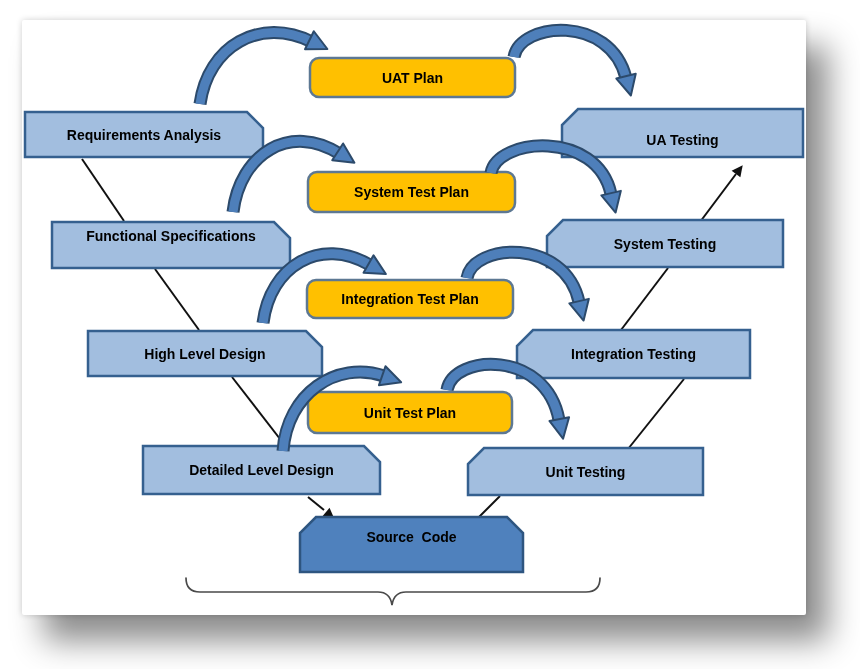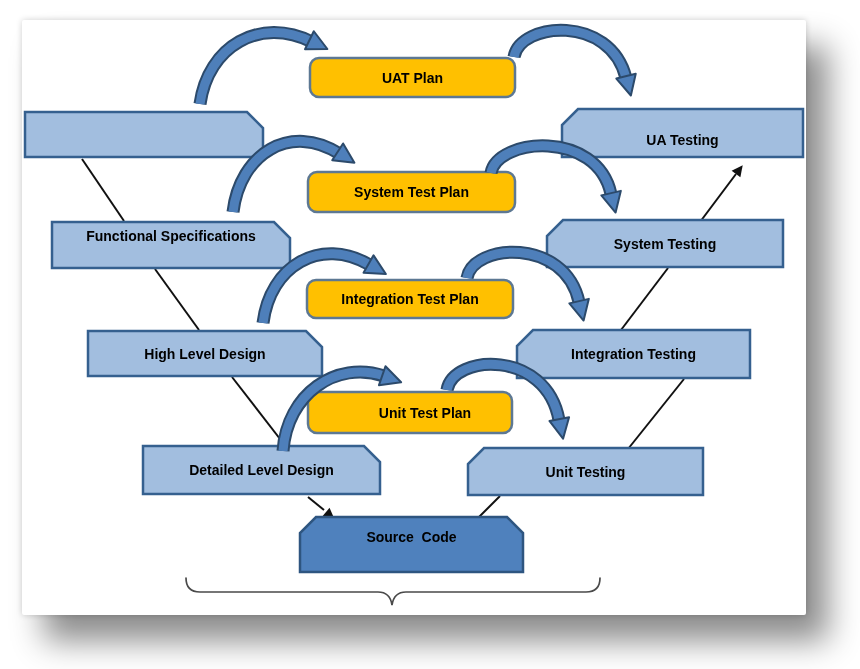--- a/index.html
+++ b/index.html
@@ -127,28 +127,29 @@
       <path class="arc-o" d="M447,390 C453,354 546,349 559,420"></path>
       <path class="arc-i" d="M447,390 C453,354 546,349 559,420"></path>
       <g transform="translate(560,423) rotate(79)">
           <polygon class="ahead" points="-4,-10 16,0 -4,10"></polygon>
         </g>
     </g>
 
     <path class="brace" d="M186,578 Q186,592 200,592 L378,592 Q390,592 392,605 Q394,592 406,592 L586,592 Q600,592 600,578"></path>
   </svg>
 
+  <div class="lbl" style="left:25px;  top:112px; width:238px; height:45px;">Requirements Analysis</div>
   <div class="lbl" style="left:52px;  top:222px; width:238px; height:28px;">Functional Specifications</div>
   <div class="lbl" style="left:88px;  top:331px; width:234px; height:45px;">High Level Design</div>
   <div class="lbl" style="left:143px; top:446px; width:237px; height:48px;">Detailed Level Design</div>
 
   <div class="lbl" style="left:310px; top:58px;  width:205px; height:39px;">UAT Plan</div>
   <div class="lbl" style="left:308px; top:172px; width:207px; height:40px;">System Test Plan</div>
   <div class="lbl" style="left:307px; top:280px; width:206px; height:38px;">Integration Test Plan</div>
-  <div class="lbl" style="left:308px; top:392px; width:204px; height:41px;padding-left:15px;">Unit Test Plan</div>
+  <div class="lbl" style="left:308px; top:392px; width:204px; height:41px;">Unit Test Plan</div>
 
   <div class="lbl" style="left:562px; top:109px; width:241px; height:62px;">UA Testing</div>
   <div class="lbl" style="left:547px; top:220px; width:236px; height:47px;">System Testing</div>
   <div class="lbl" style="left:517px; top:330px; width:233px; height:48px;">Integration Testing</div>
   <div class="lbl" style="left:468px; top:448px; width:235px; height:47px;">Unit Testing</div>
 
   <div class="lbl" style="left:300px; top:517px; width:223px; height:40px;">Source  Code</div>
 </div>
 
 </body></html>

